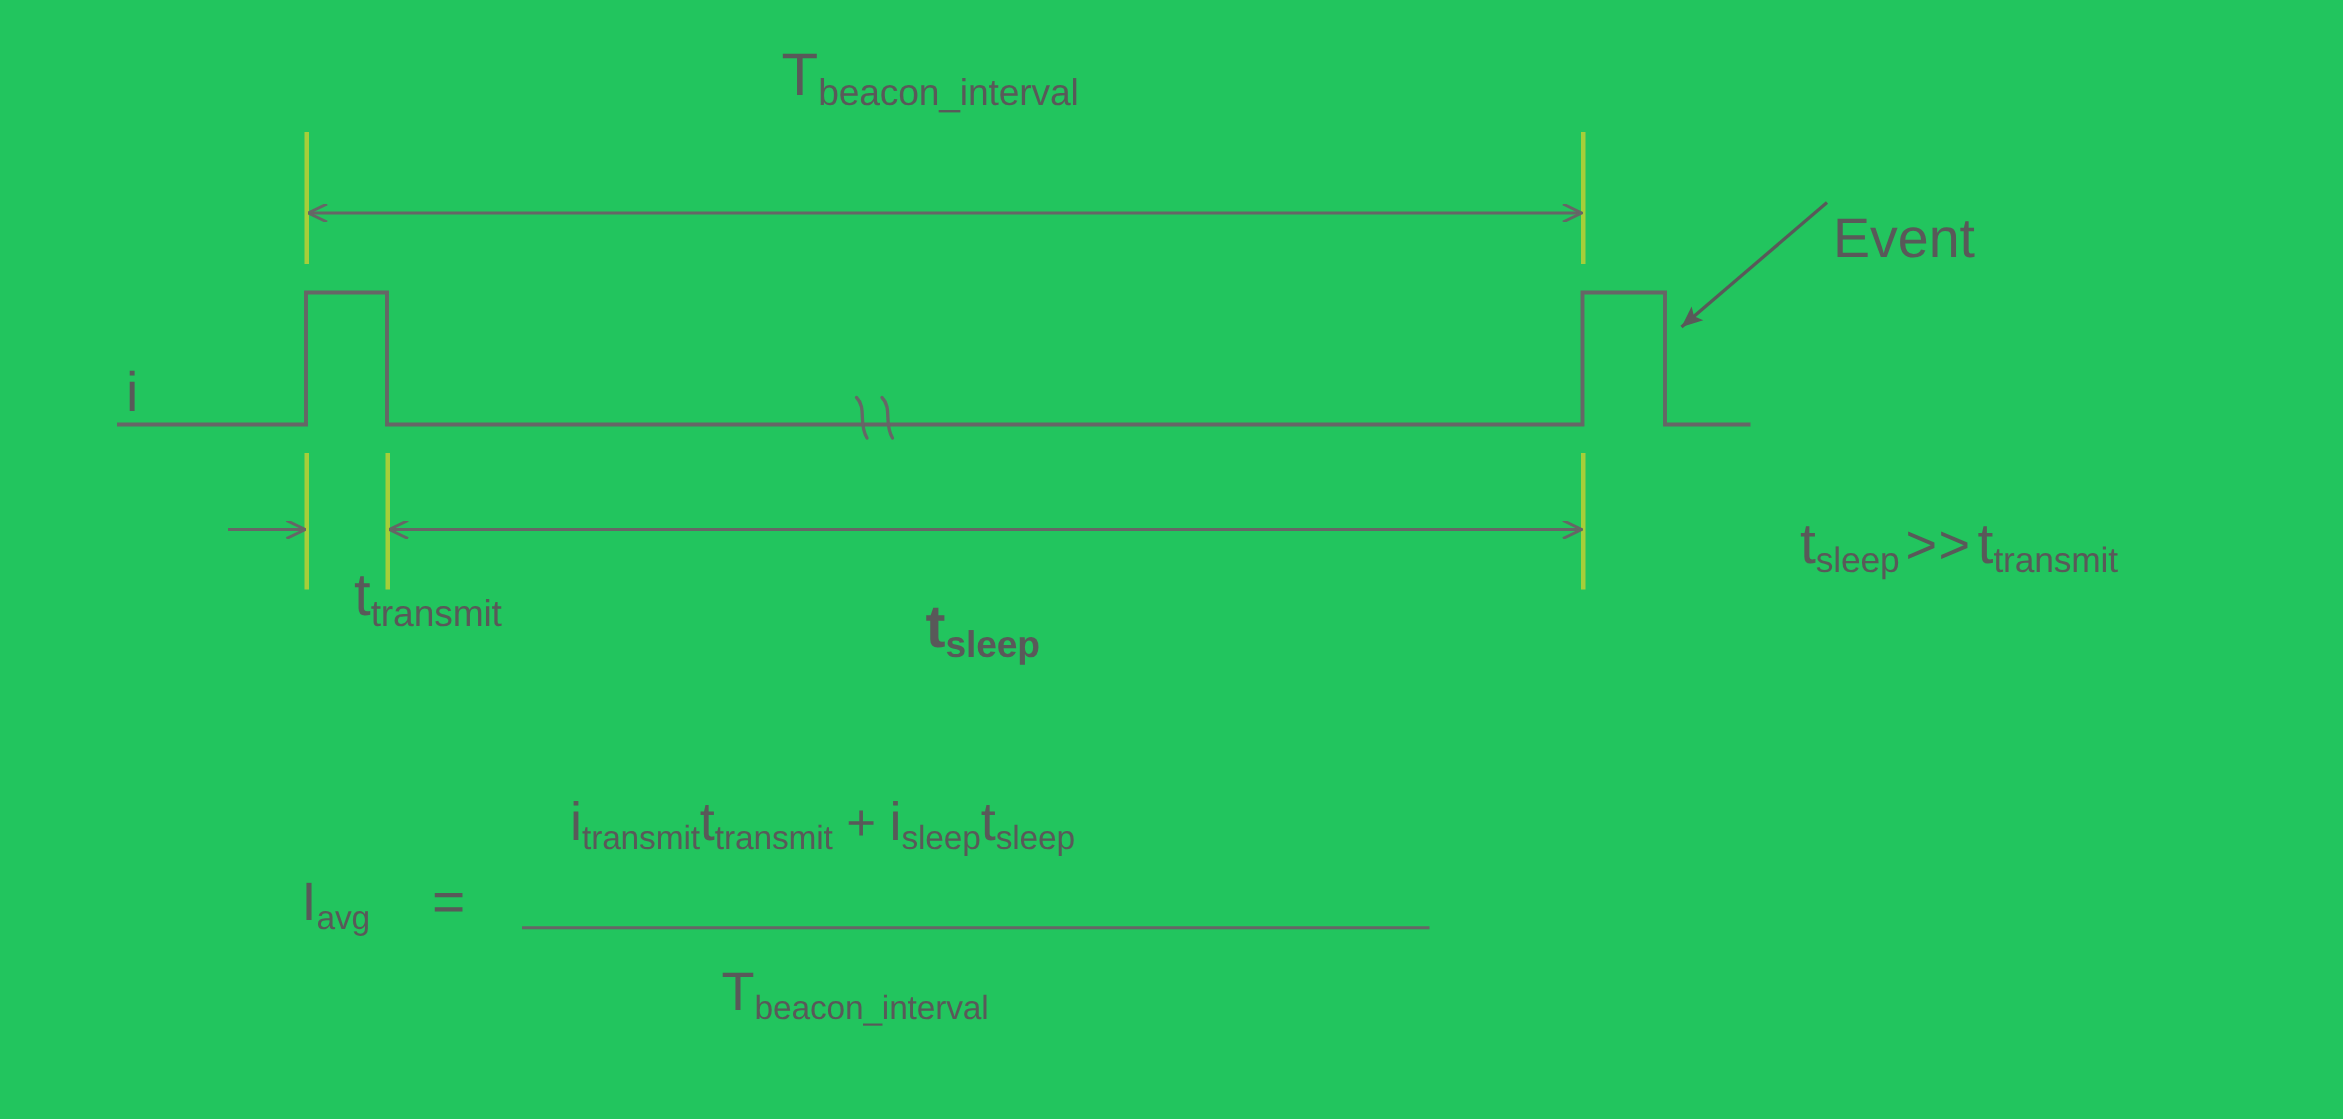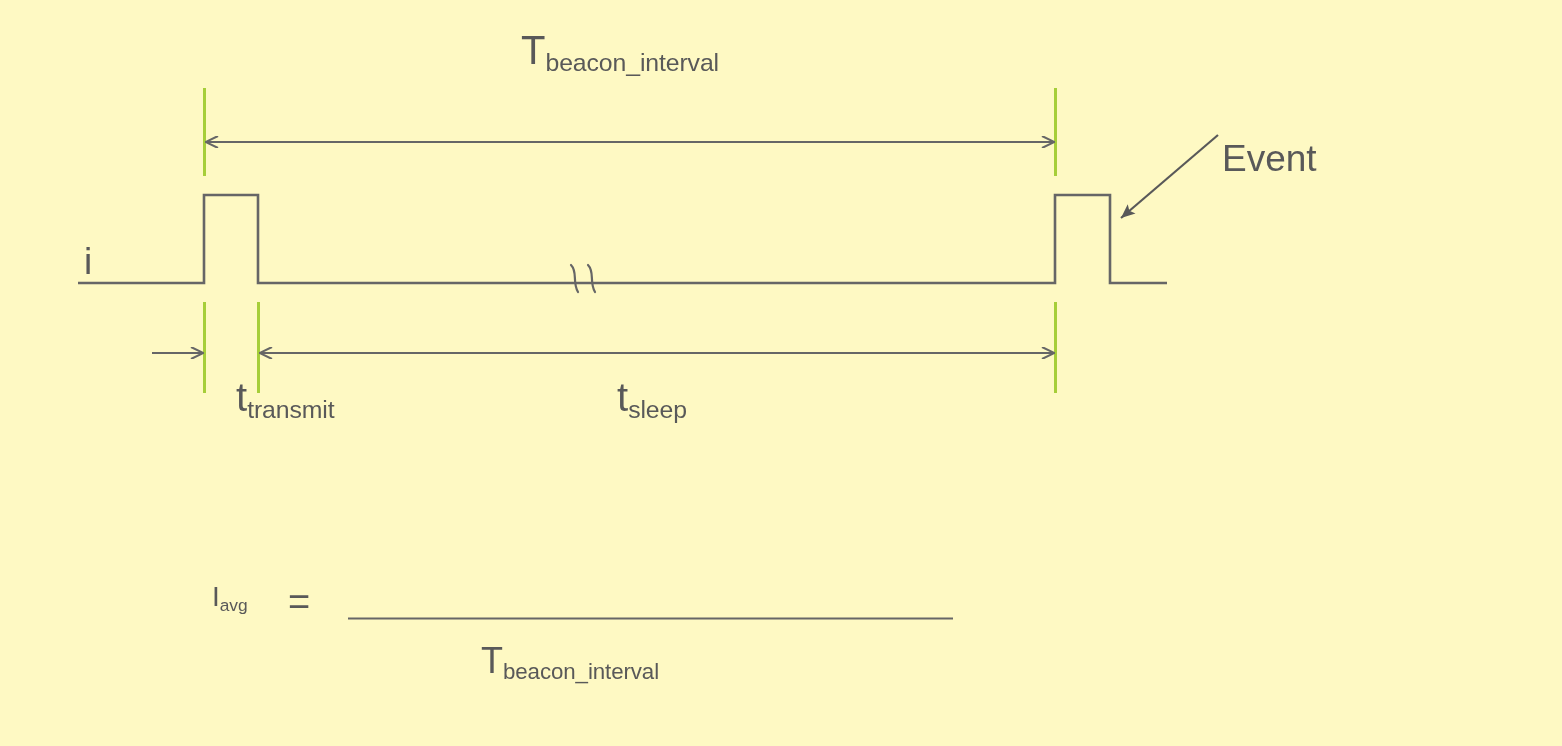--- a/index.html
+++ b/index.html
@@ -7,21 +7,21 @@
     padding: 0;
     background: #ffffff;
   }
   body {
     font-family: "Liberation Sans", sans-serif;
   }
   #canvas {
     position: relative;
     width: 1562px;
     height: 746px;
-    background: #fef9c3;
+    background: #22c55e;
     overflow: hidden;
   }
   #diagram-svg {
     position: absolute;
     left: 0;
     top: 0;
     width: 1562px;
     height: 746px;
   }
   .lbl {
@@ -56,36 +56,37 @@
     top: 243px;
     font-size: 37px;
   }
   .t-transmit {
     left: 213px;
     top: 377px;
     margin-left: 23px;
   }
   .t-sleep {
     left: 617px;
-    top: 377px;
+    top: 398px;
+    font-weight: bold;
   }
   .ineq {
     left: 1200px;
     top: 344px;
     font-size: 38px;
   }
   .ineq .gg {
     font-size: 36px;
     letter-spacing: 1px;
     padding: 0 4px;
   }
   .i-avg {
-    left: 212px;
+    left: 201px;
     top: 583px;
-    font-size: 28px;
+    font-size: 36px;
   }
   .eq-sign {
     left: 288px;
     top: 583px;
     font-size: 38px;
   }
   .numerator {
     left: 380px;
     top: 530px;
     font-size: 36px;
@@ -160,21 +161,23 @@
   <div class="lbl big t-beacon"><span>T</span><span class="sub">beacon_interval</span></div>
 
   <div class="lbl adv-event"><br><span>Event</span></div>
 
   <div class="lbl i-axis">i</div>
 
   <div class="lbl big t-transmit"><span>t</span><span class="sub">transmit</span></div>
 
   <div class="lbl big t-sleep"><span>t</span><span class="sub">sleep</span></div>
 
+  <div class="lbl ineq"><span>t</span><span class="sub">sleep</span><span class="gg">&gt;&gt;</span><span>t</span><span class="sub">transmit</span></div>
 
   <div class="lbl i-avg"><span>I</span><span class="sub">avg</span></div>
 
   <div class="lbl eq-sign">=</div>
 
+  <div class="lbl numerator"><span>i</span><span class="sub">transmit</span><span>t</span><span class="sub">transmit</span><span class="plus">+</span><span>i</span><span class="sub">sleep</span><span>t</span><span class="sub">sleep</span></div>
 
   <div class="lbl denominator"><span>T</span><span class="sub">beacon_interval</span></div>
 
 </div>
 
 </body></html>

